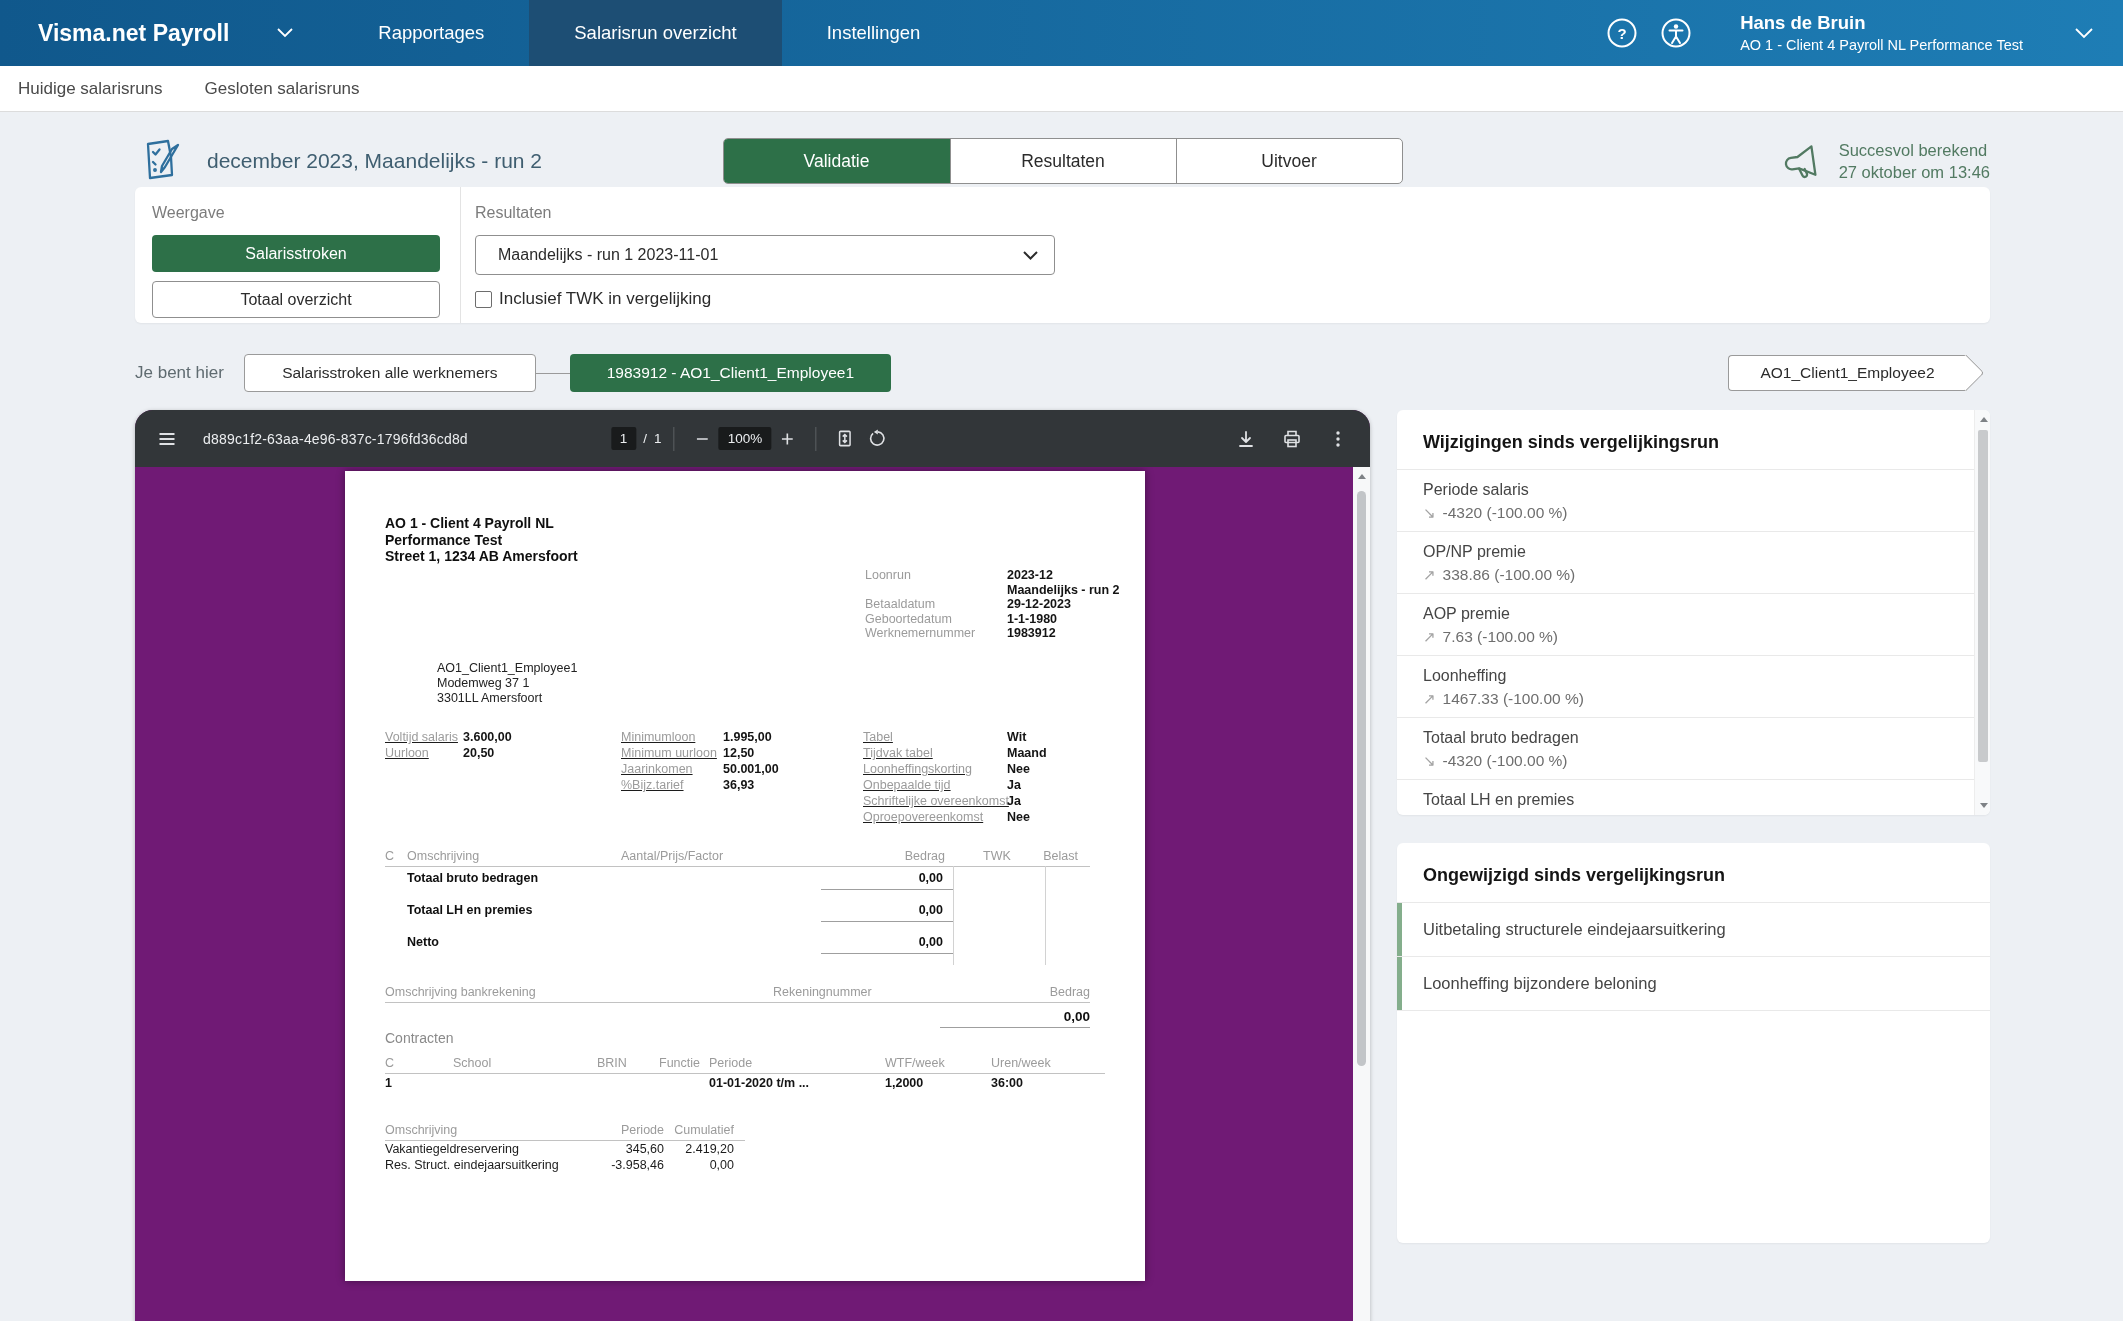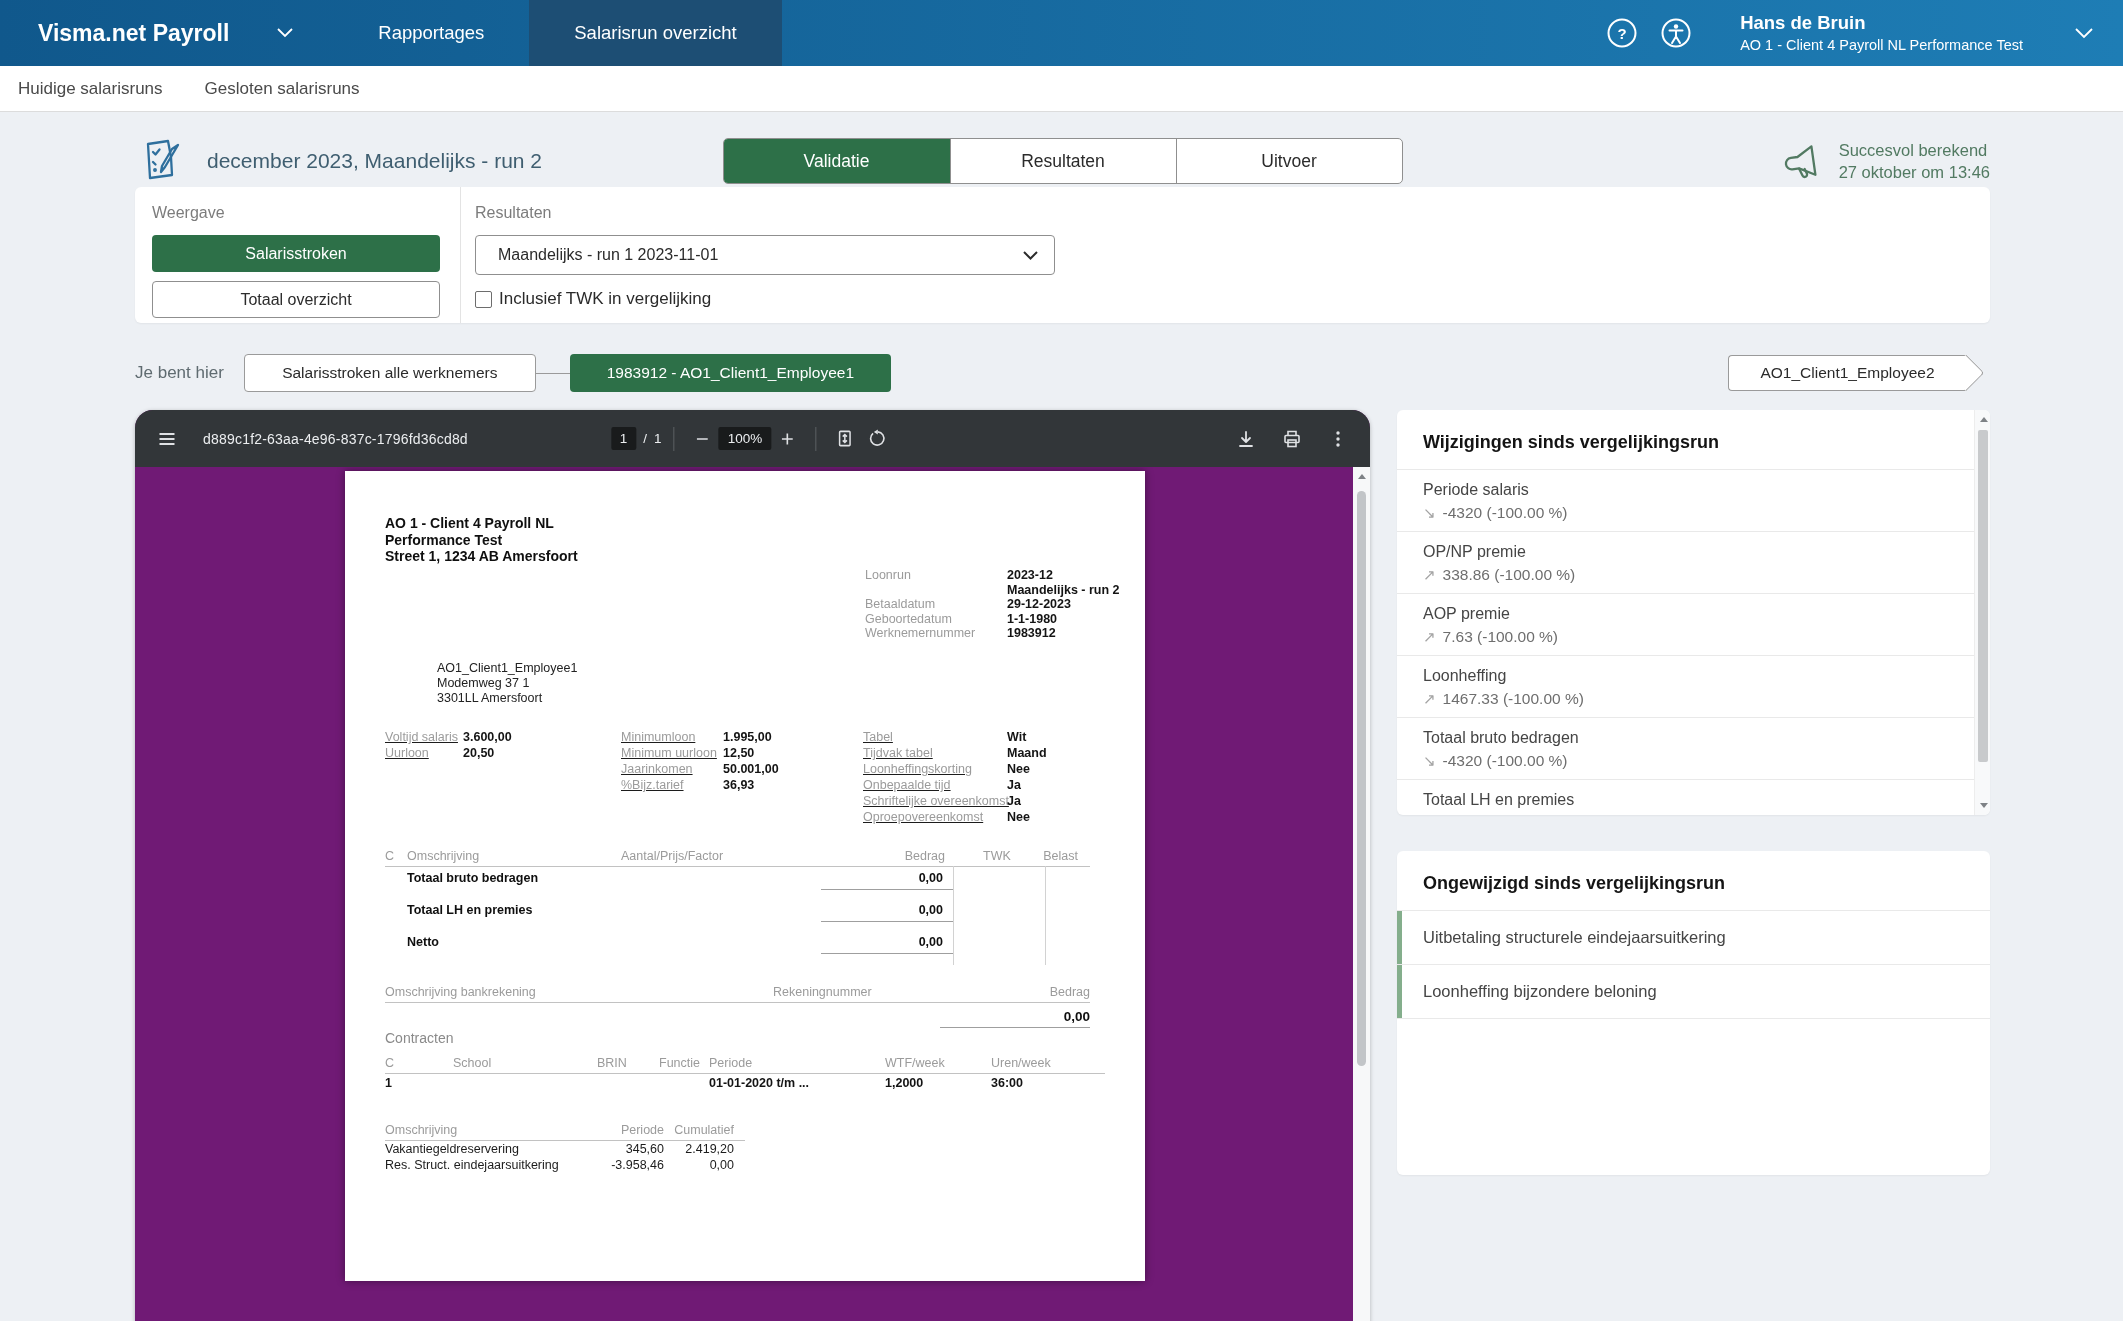--- a/index.html
+++ b/index.html
@@ -119,21 +119,21 @@
   .right-col { width:593px; }
   .panel { background:#fff; border-radius:6px; box-shadow:0 1px 2px rgba(0,0,0,.05); }
   .panel-title { padding:22px 26px 16px; font-size:18px; font-weight:700; color:#141414; }
   .panel.changes { height:405px; position:relative; overflow:hidden; }
   .chg-item { border-top:1px solid #e9e9e9; padding:10px 26px 9px; }
   .chg-name { font-size:16px; color:#454545; line-height:20px; }
   .chg-val { margin-top:3px; font-size:15.5px; color:#6e6e6e; line-height:19px; display:flex; align-items:center; gap:7px; }
   .chg-arrow { color:#a3a3a3; font-size:15px; }
   .chg-scrollbar { position:absolute; top:0; right:0; bottom:0; width:16px; background:#f8f9fa; border-left:1px solid #ededed; cursor:pointer; }
   .chg-thumb { position:absolute; top:20px; left:3px; width:10px; height:332px; background:#c8cacc; border-radius:2px; cursor:grab; }
-  .panel.unchanged { margin-top:36px; height:324px; }
+  .panel.unchanged { margin-top:28px; height:400px; }
   .unch-item { position:relative; border-top:1px solid #e9e9e9; padding:17px 26px; font-size:16.5px; color:#454545; }
   .unch-item::before { content:""; position:absolute; left:0; top:0; bottom:0; width:5px; background:#84ae8c; }
   .unch-item:last-child { border-bottom:1px solid #e9e9e9; }
   
   .footer { margin-top:37px; display:flex; align-items:center; position:relative; height:36px; }
   .back-btn { width:302px; height:34px; background:#fff; border:1px solid #9a9a9a; border-radius:4px; display:flex; align-items:center; justify-content:center; font-size:16px; color:#2b2b2b; cursor:pointer; }
   .logo { position:absolute; left:50%; top:50%; transform:translate(-50%,-50%); display:flex; align-items:flex-end; gap:9px; }
   .logo-text { font-size:27px; font-weight:800; color:#141414; letter-spacing:.5px; }
   .close-btn { margin-left:auto; width:227px; height:36px; background:#2d7048; border-radius:4px; color:#fff; display:flex; align-items:center; justify-content:center; font-size:16.5px; cursor:pointer; }
 </style>
@@ -150,20 +150,23 @@
             <polyline points="1,1 8,8 15,1" fill="none" stroke="#fff" stroke-width="1.8"></polyline>
           </svg>
       </span>
     </div>
     <div class="nav-tabs">
       <div class="nav-tab">
           <span>Rapportages</span>
         </div>
       <div class="nav-tab active">
           <span>Salarisrun overzicht</span>
+        </div>
+      <div class="nav-tab">
+          <span>Instellingen</span>
         </div>
     </div>
     <div class="nav-right">
       <div class="icon-circle">
         <svg width="32" height="32" viewBox="0 0 32 32">
             <circle cx="16" cy="16" r="13.5" fill="none" stroke="#fff" stroke-width="2"></circle>
             <text x="16" y="21.5" text-anchor="middle" font-size="15" fill="#fff" font-family="Liberation Sans, sans-serif" font-weight="bold">?</text>
           </svg>
       </div>
       <div class="icon-circle">

